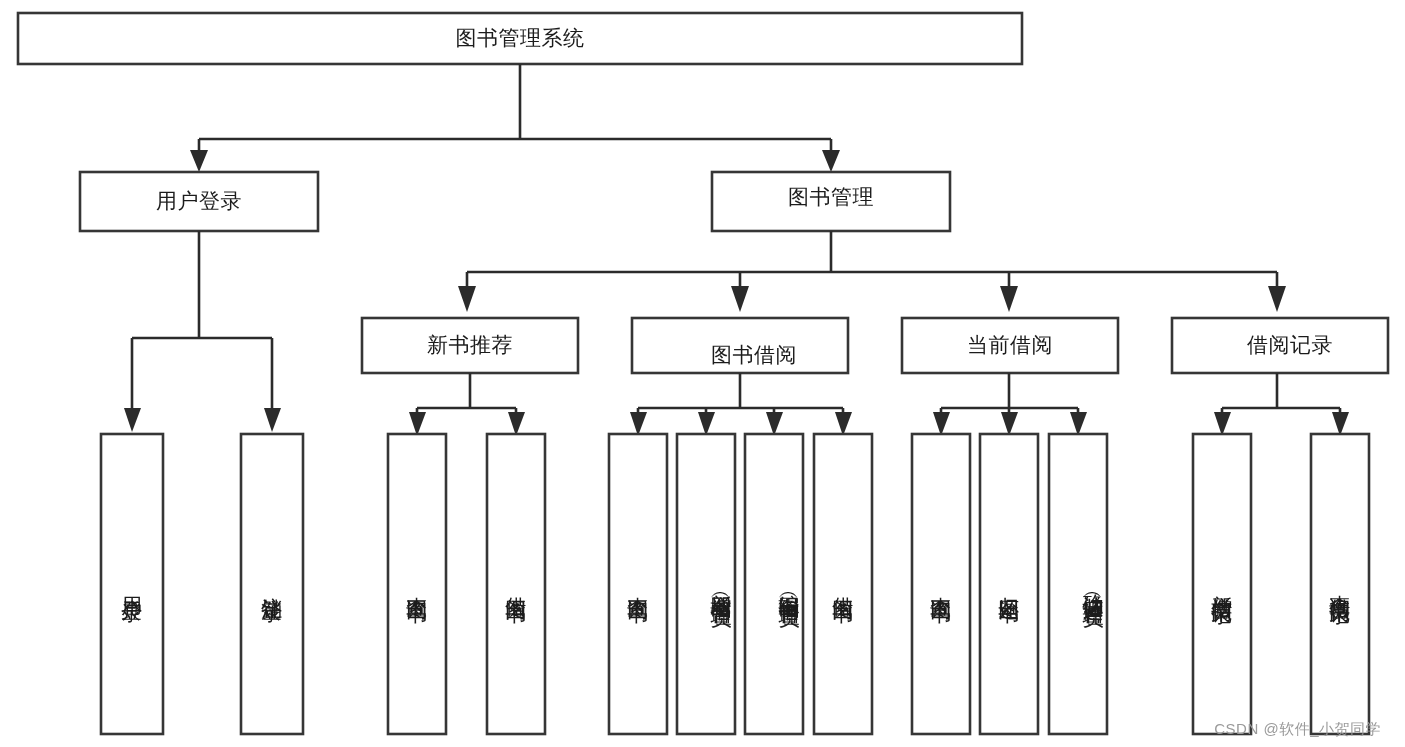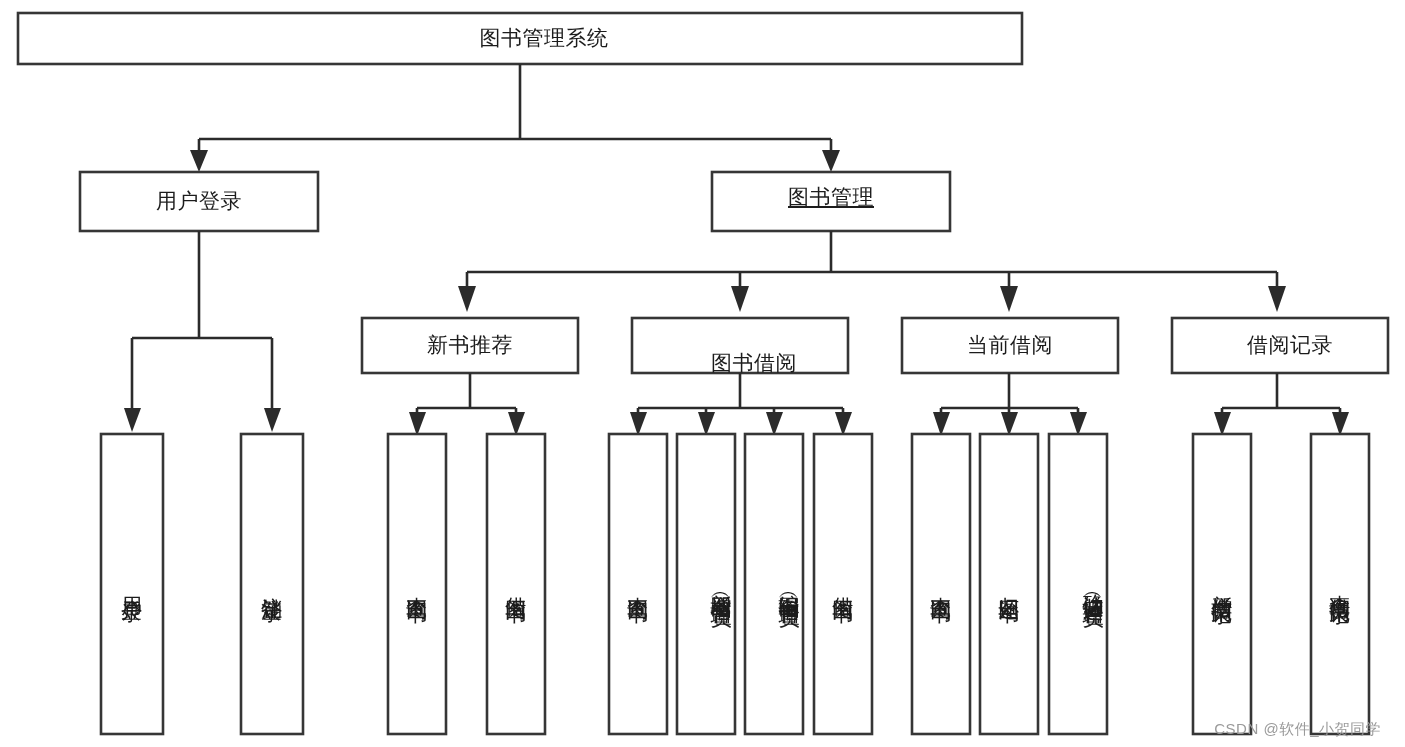--- a/index.html
+++ b/index.html
@@ -170,29 +170,29 @@
     <rect class="node-box" x="814" y="434" width="58" height="300"></rect>
 
     <rect class="node-box" x="912" y="434" width="58" height="300"></rect>
     <rect class="node-box" x="980" y="434" width="58" height="300"></rect>
     <rect class="node-box" x="1049" y="434" width="58" height="300"></rect>
 
     <rect class="node-box" x="1193" y="434" width="58" height="300"></rect>
     <rect class="node-box" x="1311" y="434" width="58" height="300"></rect>
   </svg>
 
-  <div class="node-label horiz" style="left:18px; top:13px; width:1004px; height:51px;margin-left:24px;">图书管理系统</div>
+  <div class="node-label horiz" style="left:18px; top:13px; width:1004px; height:51px;">图书管理系统</div>
 
   <div class="node-label horiz" style="left:80px; top:172px; width:238px; height:59px;">用户登录</div>
 
-  <div class="node-label horiz" style="left:712px; top:172px; width:238px; height:51px;text-decoration:underline;">图书管理</div>
+  <div class="node-label horiz" style="left:712px; top:172px; width:238px; height:51px;">图书管理</div>
 
   <div class="node-label horiz" style="left:362px; top:318px; width:216px; height:55px;">新书推荐</div>
 
-  <div class="node-label horiz" style="left:632px; top:336px; width:216px; height:55px;padding-left:28px;">图书借阅</div>
+  <div class="node-label horiz" style="left:632px; top:328px; width:216px; height:55px;padding-left:28px;">图书借阅</div>
 
   <div class="node-label horiz" style="left:902px; top:318px; width:216px; height:55px;text-align:right;">当前借阅</div>
 
   <div class="node-label horiz" style="left:1172px; top:318px; width:236px; height:55px;">借阅记录</div>
 
   <div class="node-label vert mid" style="left:101px; top:434px; width:62px; height:300px;">用户登录</div>
 
   <div class="node-label vert mid" style="left:241px; top:434px; width:62px; height:300px;">注销登录</div>
 
   <div class="node-label vert mid" style="left:388px; top:434px; width:58px; height:300px;">查询图书</div>

